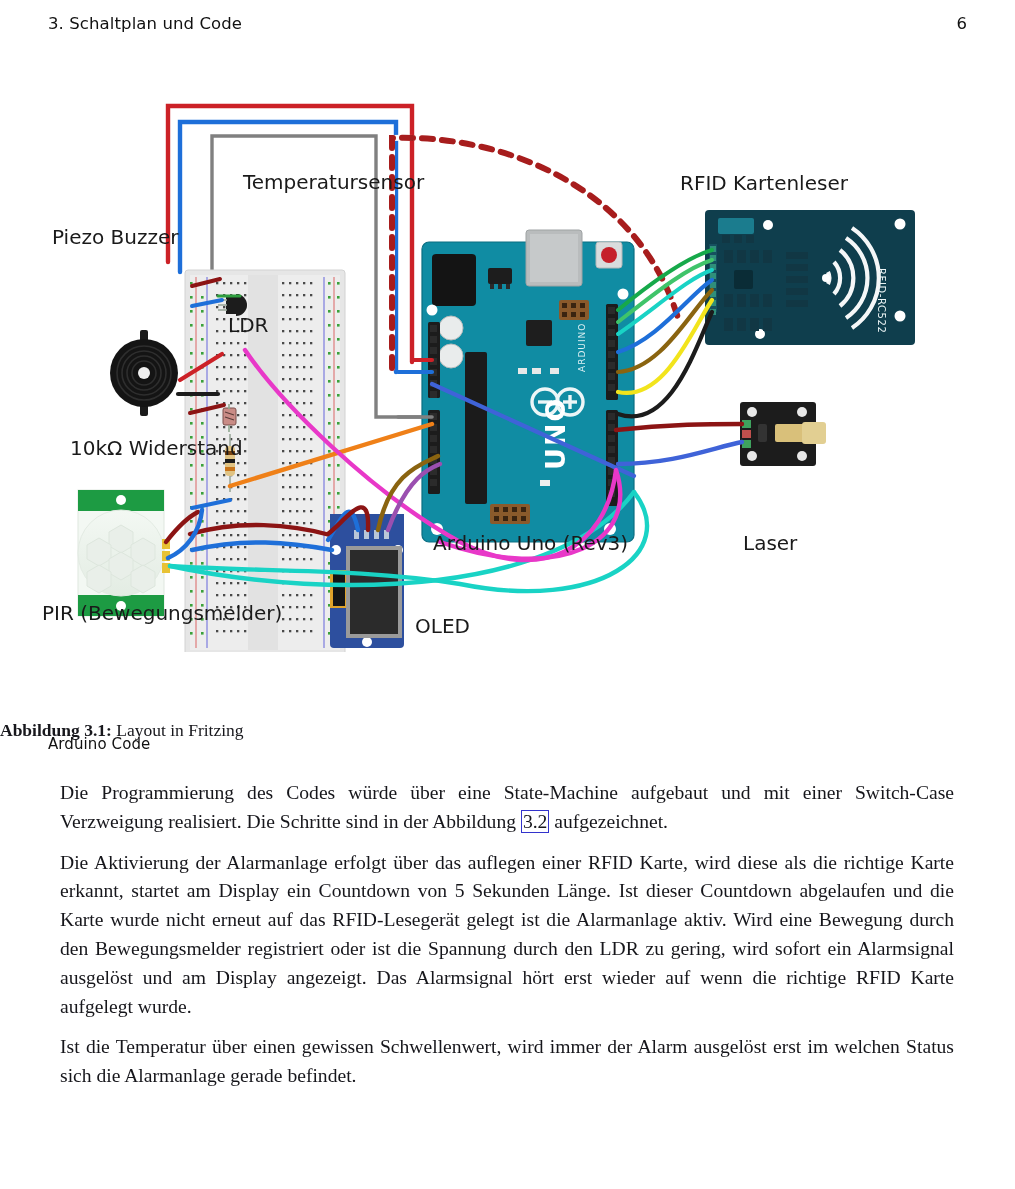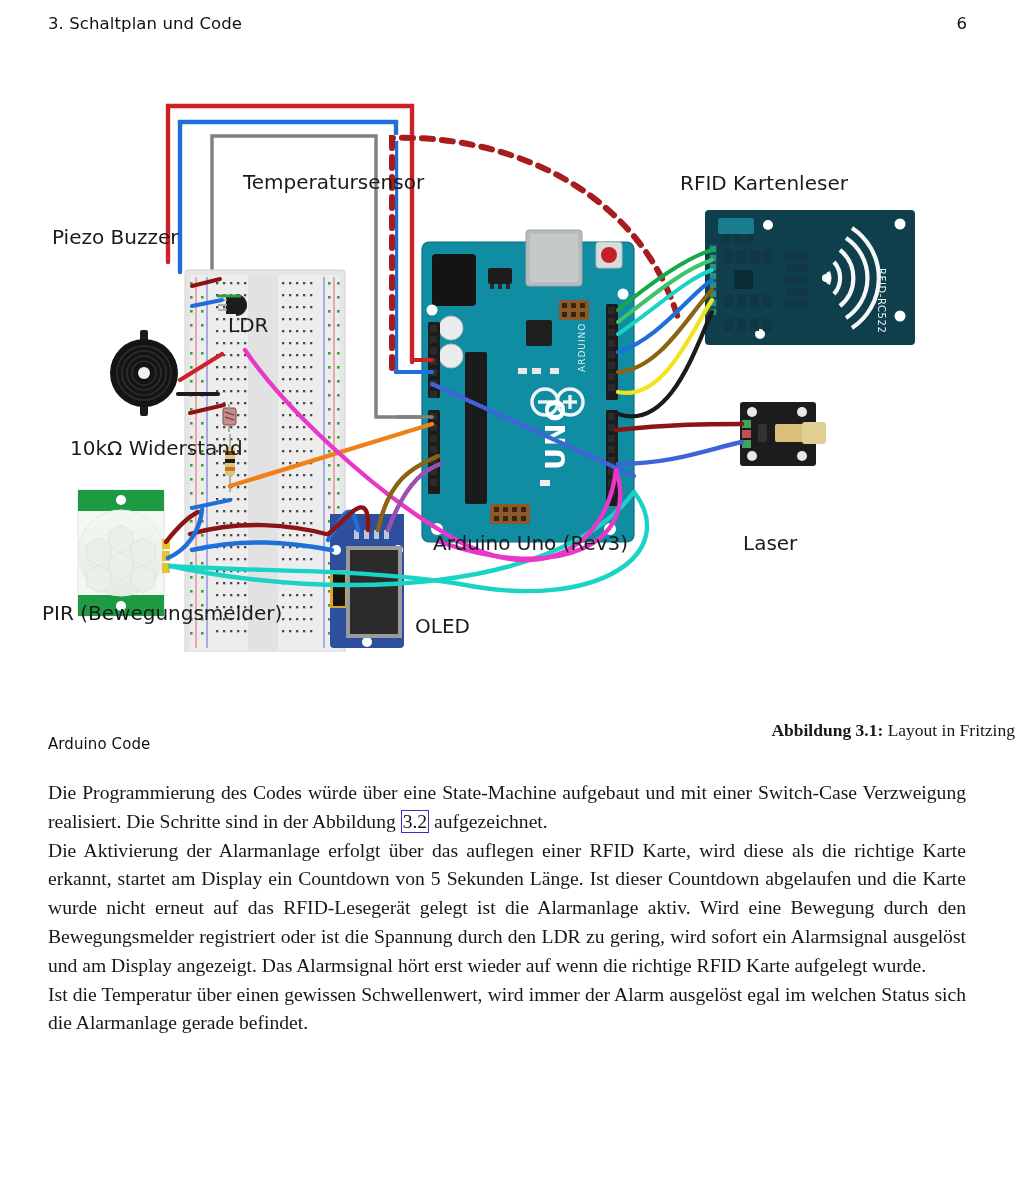--- a/index.html
+++ b/index.html
@@ -62,21 +62,21 @@
     width: 880px;
     height: 580px;
   }
   .fritzing svg { display: block; }
 
   .figcaption {
     position: absolute;
     left: 0;
     top: 648px;
     width: 1015px;
-    text-align: right;
+    text-align: left;
     font-family: "Liberation Serif", serif;
     font-size: 17.5px;
     color: #17171c;
   }
   .figcaption .cap-label {
     font-weight: bold;
   }
 
   
   .content {
@@ -90,21 +90,21 @@
     font-size: 15px;
     font-weight: 400;
     color: #111;
     margin: 0 0 26px 0;
     letter-spacing: .1px;
   }
   p.para {
     font-family: "Liberation Serif", serif;
     font-size: 19.6px;
     line-height: 28.8px;
-    margin: 0;
+    margin: 12px;
     text-align: justify;
     text-justify: inter-word;
     color: #16161b;
     hyphens: manual;
   }
   p.para + p.para { margin-top: 0; }
   .xref {
     border: 1px solid #3333cc;
     padding: 0 1px;
     color: #16161b;
@@ -896,16 +896,16 @@
     </div>
   </div>
 
   <div class="content">
     <h2 class="subhead">Arduino Code</h2>
 
     <p class="para"><span>Die Programmierung des Codes würde über eine State-Machine aufgebaut und mit einer Switch-Case Verzweigung realisiert. Die Schritte sind in der Abbildung </span><a class="xref">3.2</a><span> aufgezeichnet.</span></p>
 
     <p class="para">Die Aktivierung der Alarmanlage erfolgt über das auflegen einer RFID Karte, wird diese als die richtige Karte erkannt, startet am Display ein Countdown von 5 Sekunden Länge. Ist dieser Countdown abgelaufen und die Karte wurde nicht erneut auf das RFID-Lesegerät gelegt ist die Alarmanlage aktiv. Wird eine Bewegung durch den Bewegungsmelder registriert oder ist die Spannung durch den LDR zu gering, wird sofort ein Alarmsignal ausgelöst und am Display angezeigt. Das Alarmsignal hört erst wieder auf wenn die richtige RFID Karte aufgelegt wurde.</p>
 
-    <p class="para">Ist die Temperatur über einen gewissen Schwellenwert, wird immer der Alarm ausgelöst egal im welchen Status sich die Alarmanlage gerade befindet.</p>
+    <p class="para">Ist die Temperatur über einen gewissen Schwellenwert, wird immer der Alarm ausgelöst erst im welchen Status sich die Alarmanlage gerade befindet.</p>
   </div>
 
 </div>
 
 </body></html>

